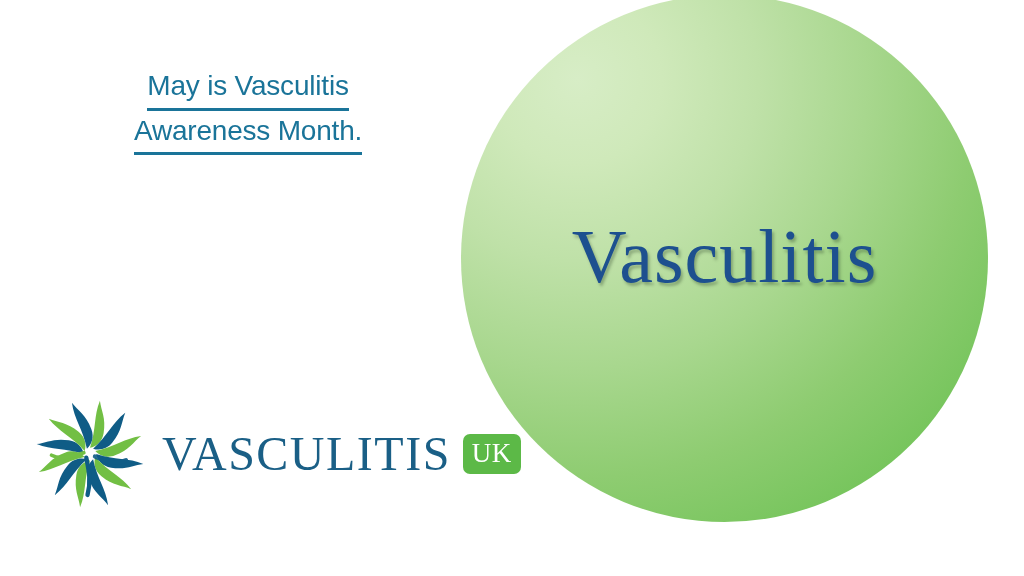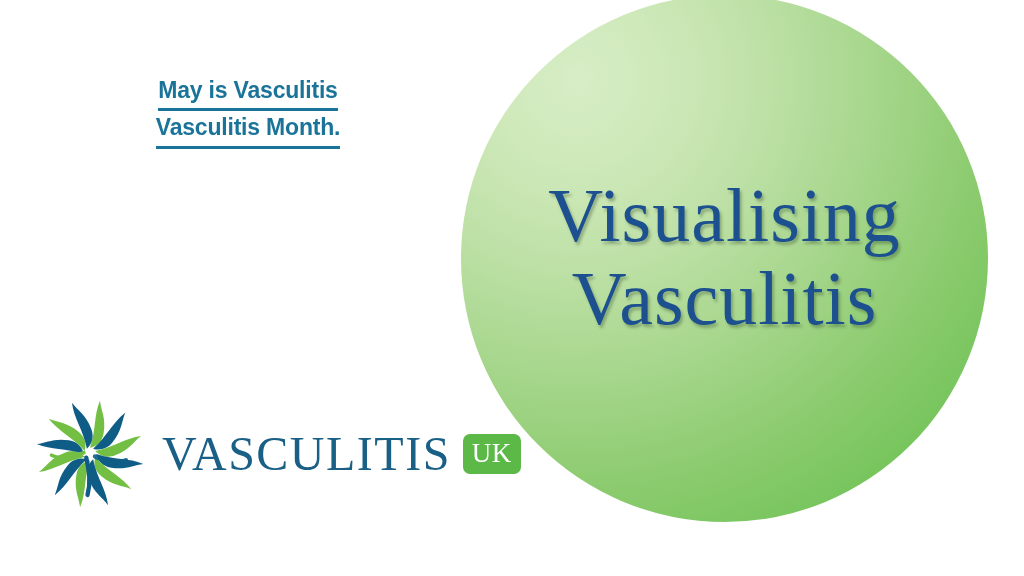--- a/index.html
+++ b/index.html
@@ -61,26 +61,26 @@
 
   
   .left-col {
     position: absolute;
     left: 28px;
     top: 62px;
     width: 440px;
     text-align: center;
   }
   .headline {
-    font-size: 23px;
-    font-weight: bold;
+    font-size: 28px;
+    font-weight: normal;
     color: #1a7499;
     line-height: 1.45;
     letter-spacing: -0.2px;
-    margin: 12px;
+    margin: 4px;
   }
   .headline .hl-line {
     display: inline-block;
     border-bottom: 3px solid #1a7499;
     padding-bottom: 1px;
     white-space: nowrap;
   }
 
   .body-copy {
     margin: 47px 0 0 0;
@@ -125,29 +125,28 @@
   }
 </style>
 </head>
 <body>
 
 <div id="poster">
 
   <div class="circle-wrap">
     <div class="circle"></div>
     <div class="circle-title">
-      <span class="line">Visualising</span>
       <span class="line">Vasculitis</span>
     </div>
   </div>
 
   <div class="left-col">
     <div class="headline">
       <span class="hl-line">May is Vasculitis</span><br>
-      <span class="hl-line">Vasculitis Month.</span>
+      <span class="hl-line">Awareness Month.</span>
     </div>
 
   </div>
 
   <div class="logo">
     <svg class="logo-mark" viewBox="0 0 200 200">
       <g transform="translate(100,100)" fill="none" stroke-linecap="round" stroke-linejoin="round">
 
         <g>
 

